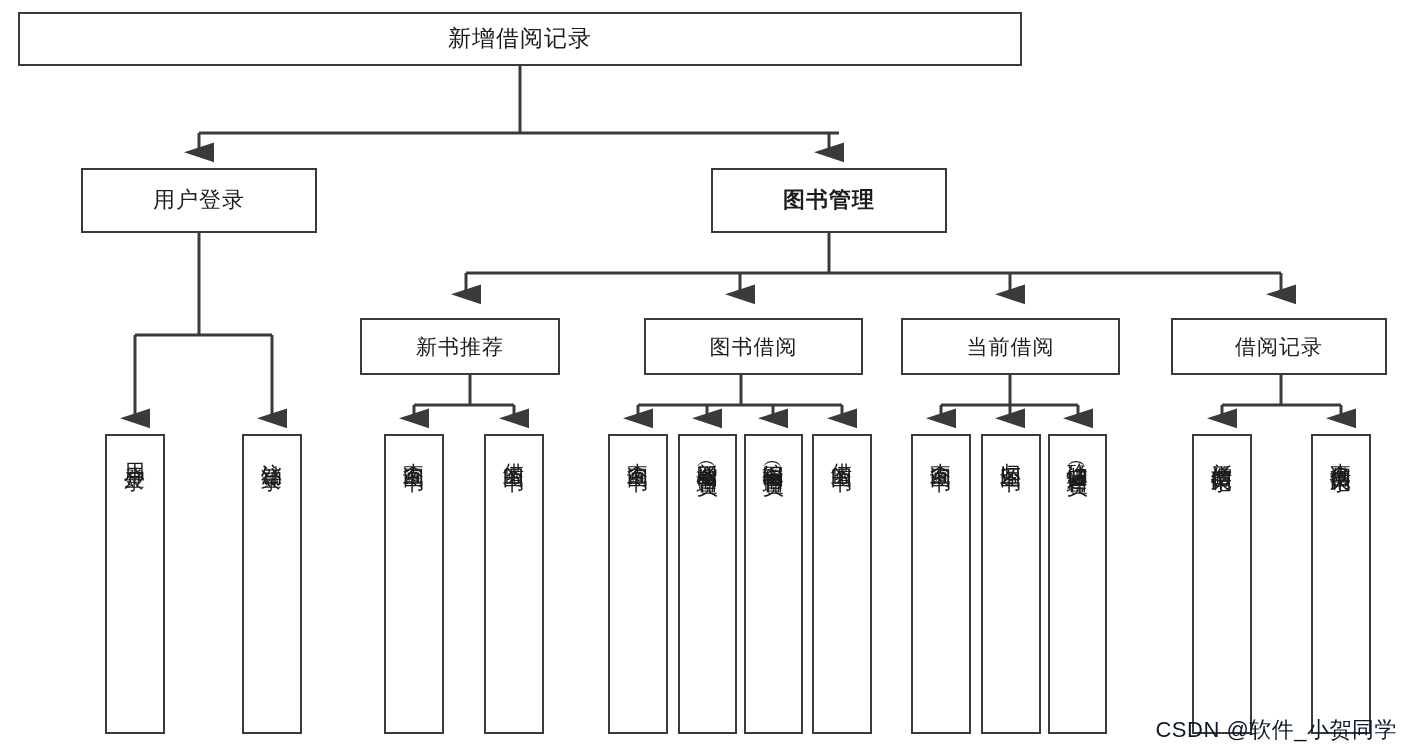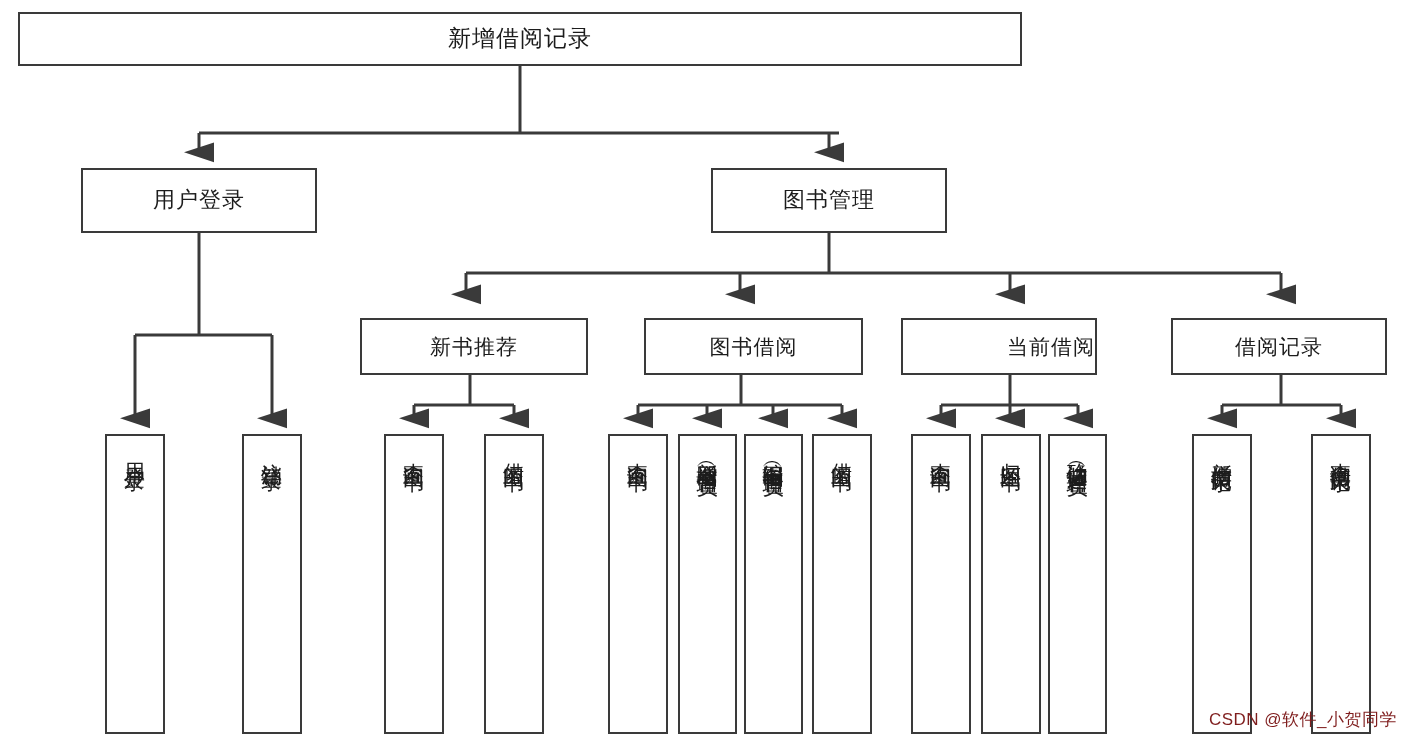--- a/index.html
+++ b/index.html
@@ -42,23 +42,23 @@
     text-orientation:upright;
     font-size:21px;
     line-height:1.0;
     letter-spacing:3px;
     white-space:nowrap;
   }
   .node-leaf.tall .label{letter-spacing:2px;}
 
   .watermark{
     position:absolute;
-    right:8px;bottom:16px;
-    font-size:17px;
-    color:#7f1d1d;
+    right:8px;bottom:2px;
+    font-size:22px;
+    color:#0f172a;
     letter-spacing:0.5px;
     white-space:nowrap;
     pointer-events:none;
   }
 </style>
 </head>
 <body>
 
 <div id="diagram">
 
@@ -112,31 +112,31 @@
     </g>
   </svg>
 
   <div class="node node-root" style="left:18px;top:12px;width:1004px;height:54px;">
     <span class="label">新增借阅记录</span>
   </div>
 
   <div class="node node-l1" style="left:81px;top:168px;width:236px;height:65px;">
     <span class="label">用户登录</span>
   </div>
-  <div class="node node-l1" style="left:711px;top:168px;width:236px;height:65px;">
+  <div class="node node-l1" style="left:711px;top:168px;width:236px;height:65px;font-weight:bold;">
     <span class="label">图书管理</span>
   </div>
 
-  <div class="node node-l2" style="left:360px;top:318px;width:228px;height:57px;">
+  <div class="node node-l2" style="left:360px;top:318px;width:200px;height:57px;">
     <span class="label">新书推荐</span>
   </div>
   <div class="node node-l2" style="left:644px;top:318px;width:219px;height:57px;">
     <span class="label">图书借阅</span>
   </div>
-  <div class="node node-l2" style="left:901px;top:318px;width:196px;height:57px;justify-content:flex-end;">
+  <div class="node node-l2" style="left:901px;top:318px;width:219px;height:57px;">
     <span class="label">当前借阅</span>
   </div>
   <div class="node node-l2" style="left:1171px;top:318px;width:216px;height:57px;">
     <span class="label">借阅记录</span>
   </div>
 
   <div class="node node-leaf" style="left:105px;top:434px;width:60px;height:300px;">
     <span class="label">用户登录</span>
   </div>
   <div class="node node-leaf" style="left:242px;top:434px;width:60px;height:300px;">

